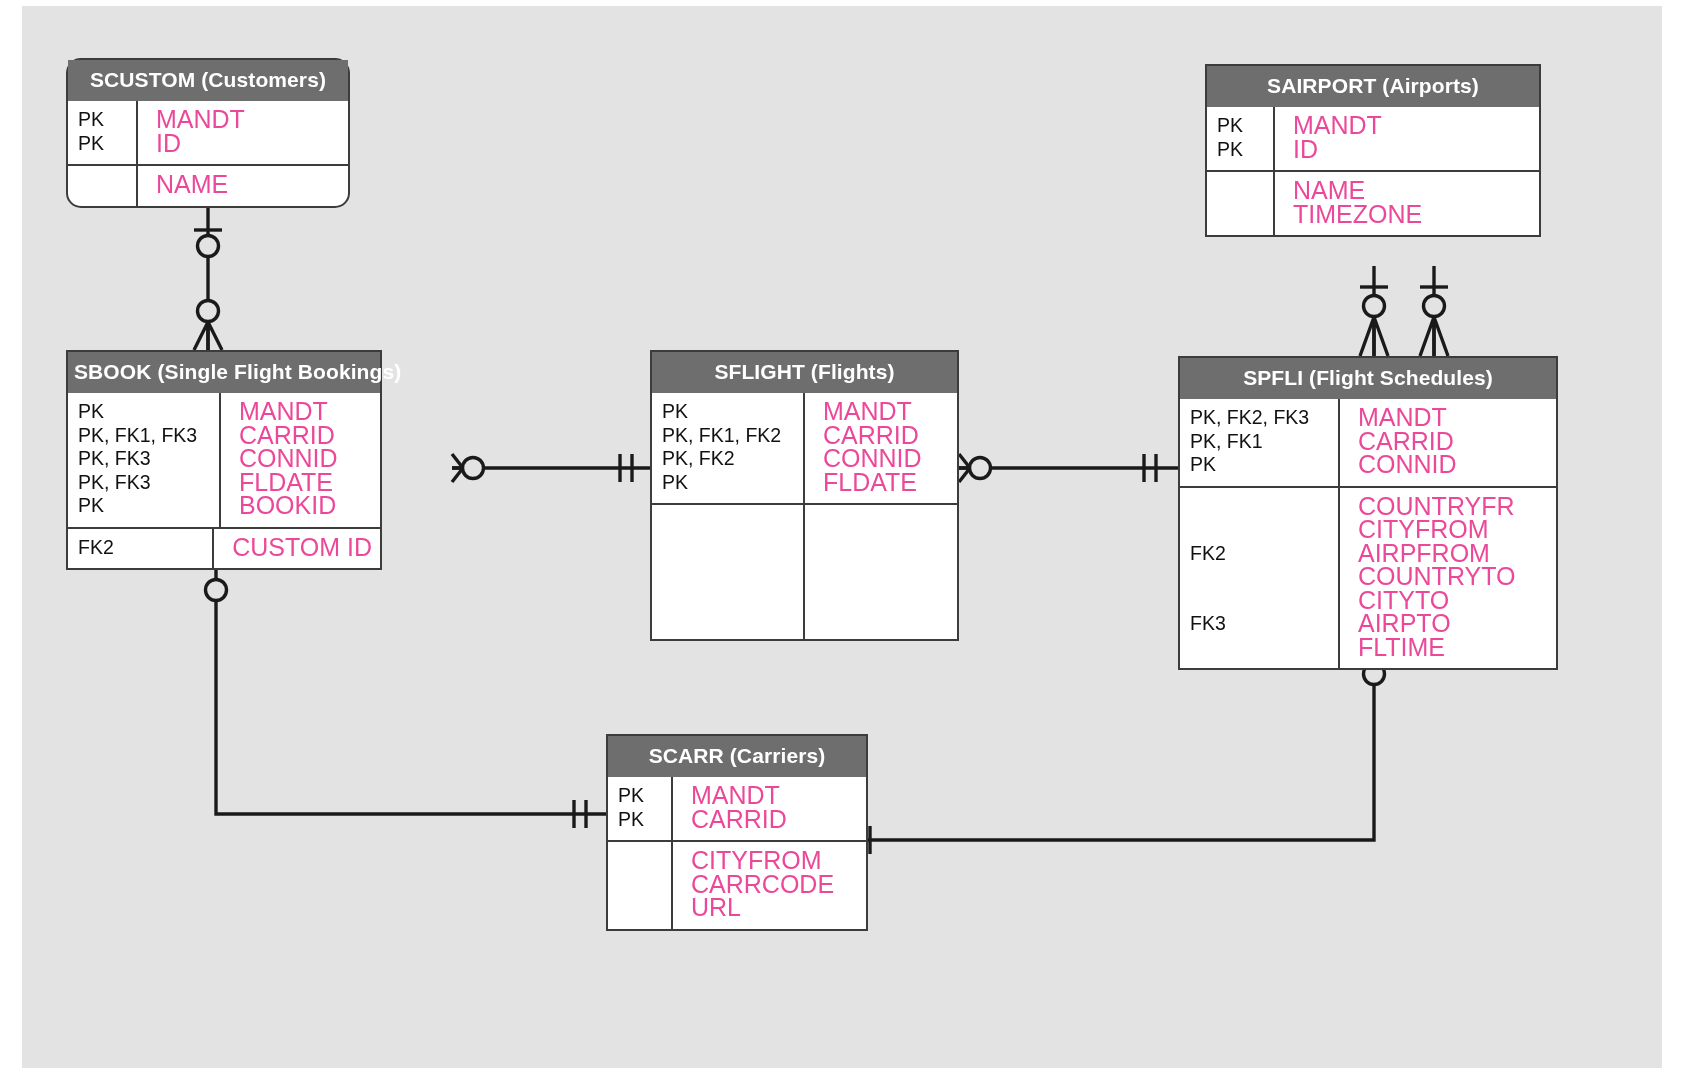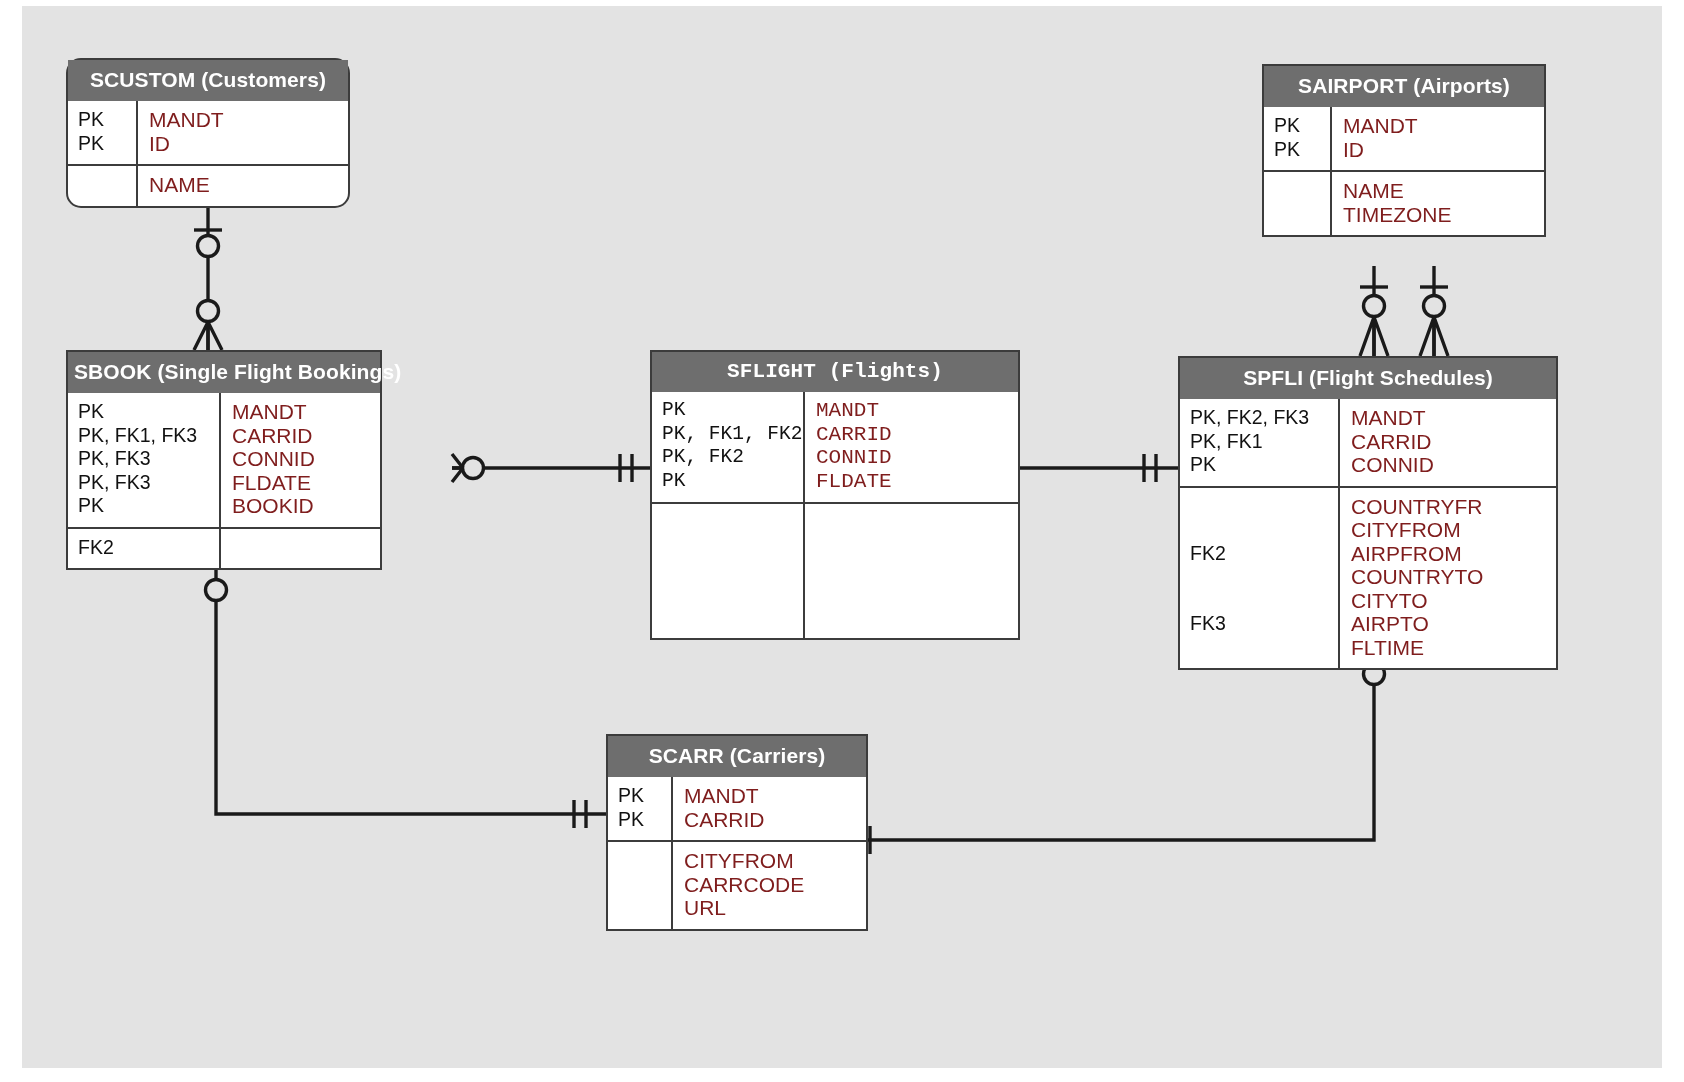--- a/index.html
+++ b/index.html
@@ -48,34 +48,34 @@
     box-sizing:border-box;
     border-right:2px solid #3c3c3c;
     padding:7px 3px 9px 10px;
     font-size:19.5px;
     line-height:23.5px;
     color:#111;
     white-space:nowrap;
   }
   .col-attr{
     box-sizing:border-box;
-    padding:7px 8px 9px 11px;
-    font-size:21px;
+    padding:7px 8px 9px 18px;
+    font-size:25px;
     line-height:23.5px;
-    color:#7f1d1d;
+    color:#ec4899;
     white-space:nowrap;
     flex:1;
   }
   .kline{min-height:23.5px;}
 
   
   #ent-scustom {left:44px;  top:52px;  width:284px;border-radius:15px;}
-  #ent-sairport{left:1240px;top:58px;  width:284px;}
+  #ent-sairport{left:1183px;top:58px;  width:336px;}
   #ent-sbook   {left:44px;  top:344px; width:316px;}
-  #ent-sflight {left:628px; top:344px; width:370px;font-family:Liberation Mono, monospace;}
+  #ent-sflight {left:628px; top:344px; width:309px;}
   #ent-spfli   {left:1156px;top:350px; width:380px;}
   #ent-scarr   {left:584px; top:728px; width:262px;}
 
   #ent-scustom .col-key{width:70px;}
   #ent-sairport .col-key{width:68px;}
   #ent-sbook   .col-key{width:153px;}
   #ent-sflight .col-key{width:153px;}
   #ent-spfli   .col-key{width:160px;}
   #ent-scarr   .col-key{width:65px;}
 </style>
@@ -212,20 +212,23 @@
           <div class="kline">CARRID</div>
           <div class="kline">CONNID</div>
           <div class="kline">FLDATE</div>
           <div class="kline">BOOKID</div>
         </div>
       </div>
       <div class="ent-section">
         <div class="col-key">
           <div class="kline">FK2</div>
         </div>
+        <div class="col-attr">
+          <div class="kline">CUSTOM ID</div>
+        </div>
       </div>
     </div>
   </div>
 
   <div class="entity" id="ent-sflight">
     <div class="ent-title">SFLIGHT (Flights)</div>
     <div class="ent-body">
       <div class="ent-section">
         <div class="col-key">
           <div class="kline">PK</div>

